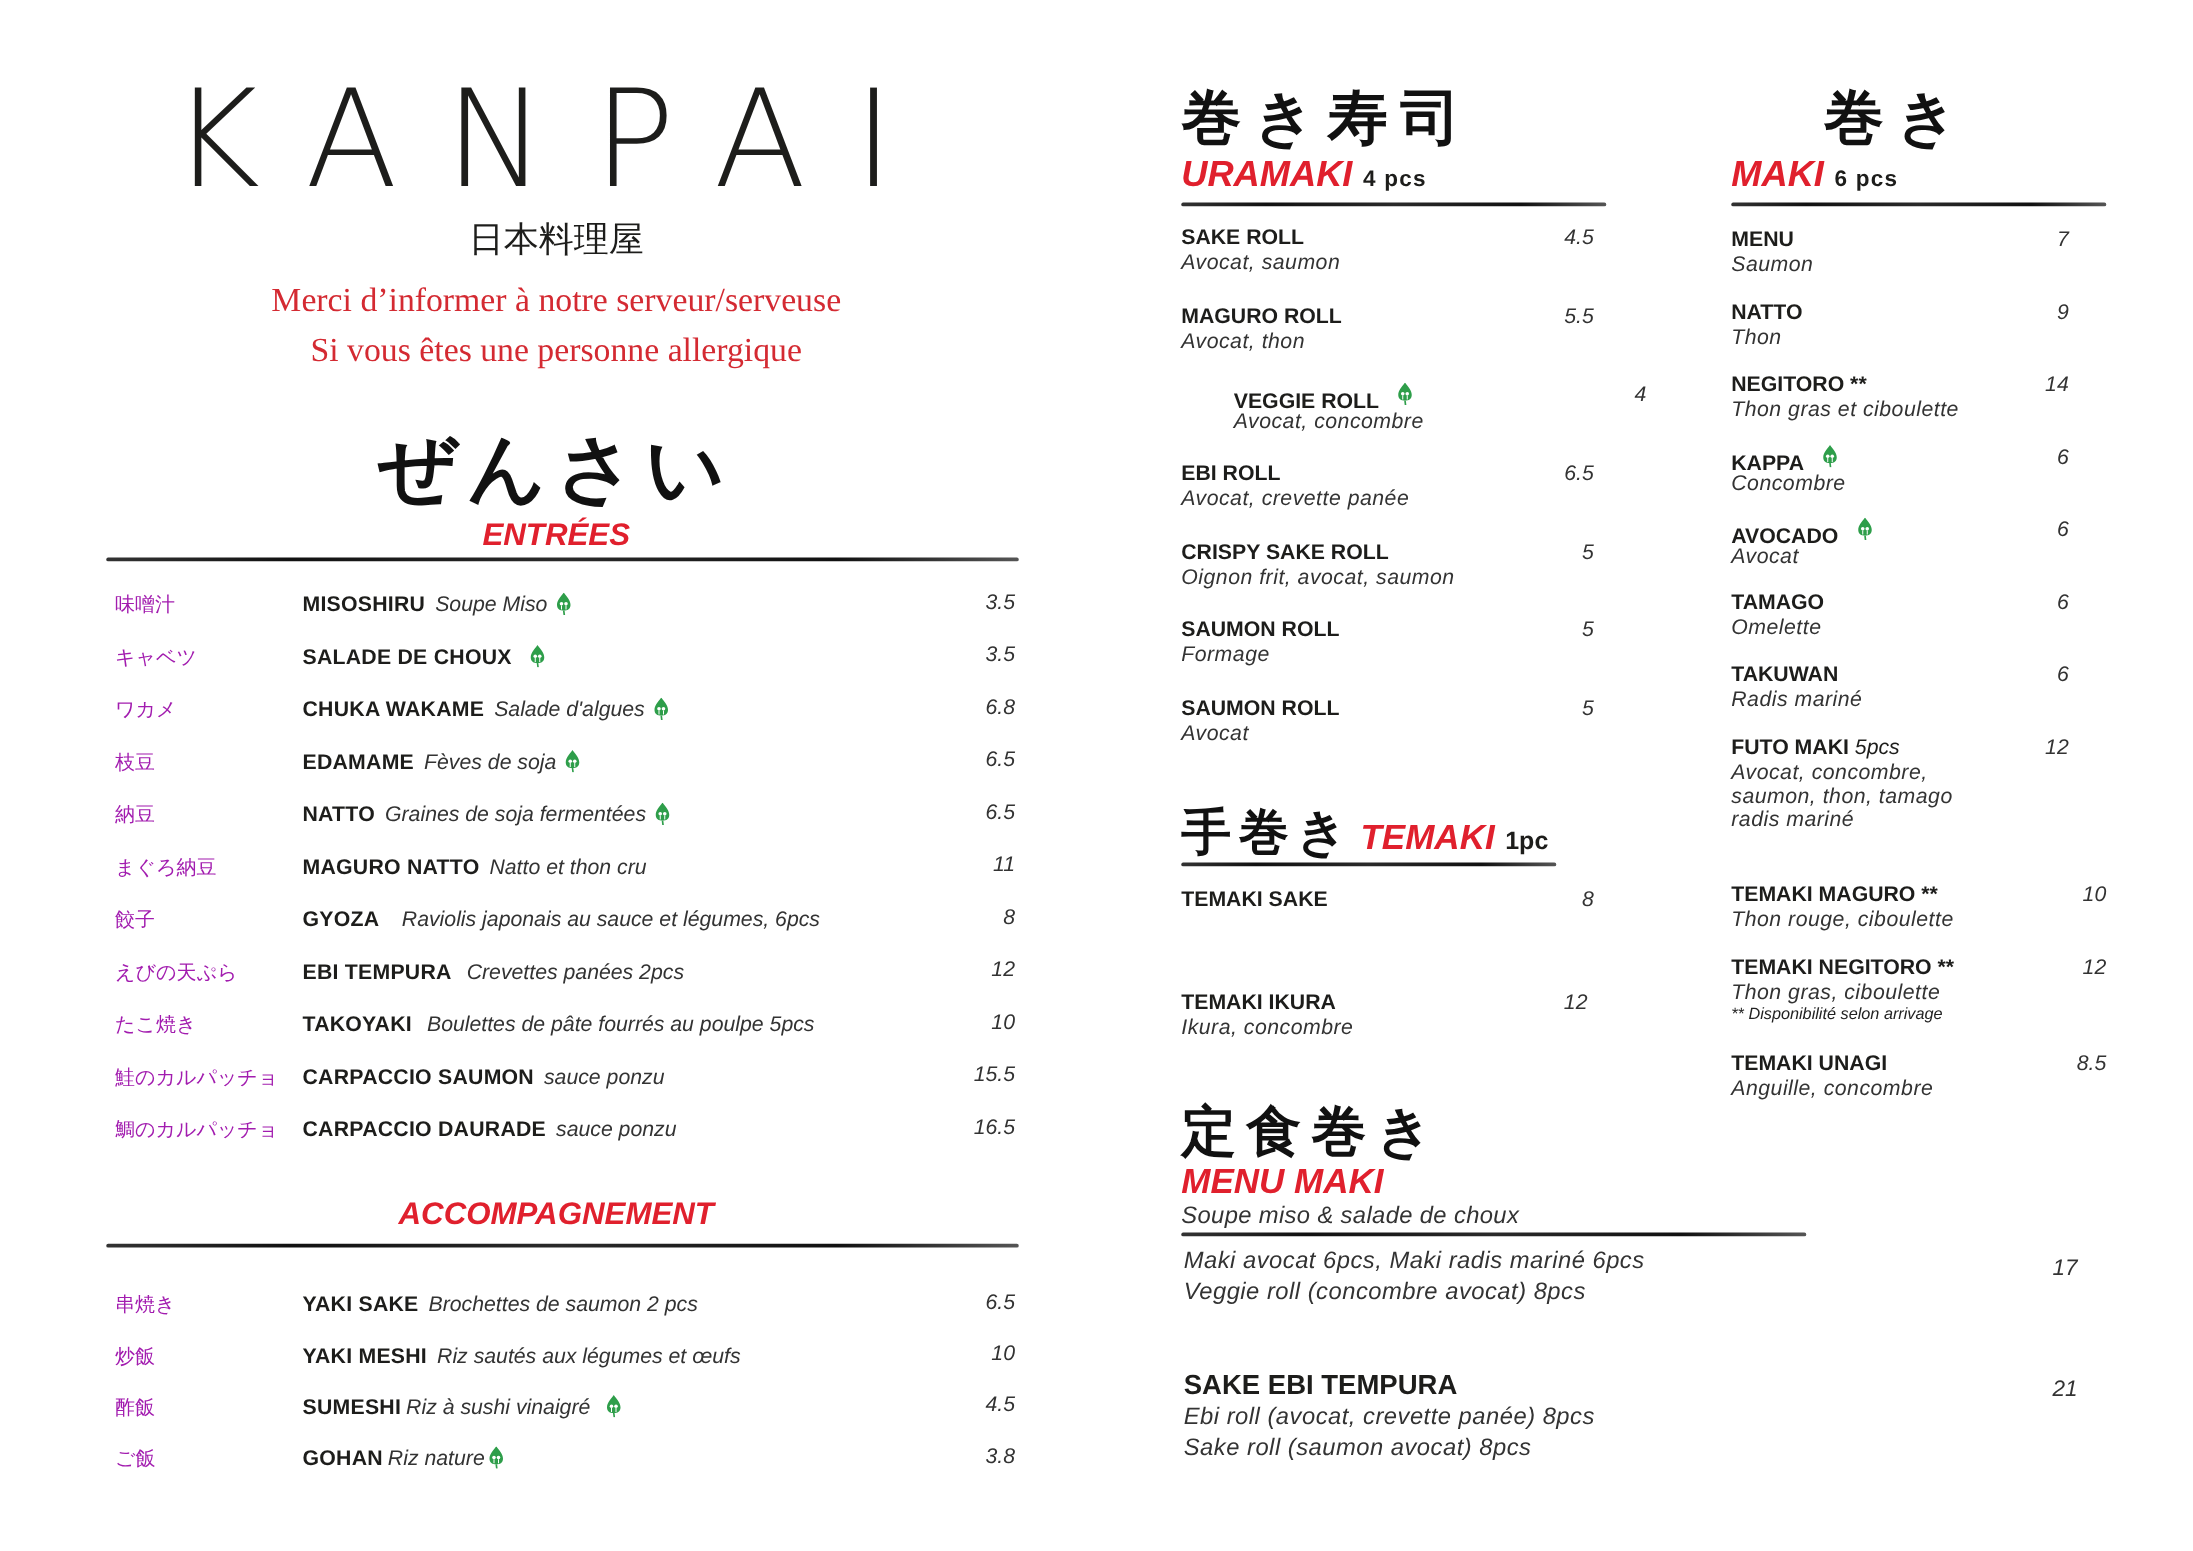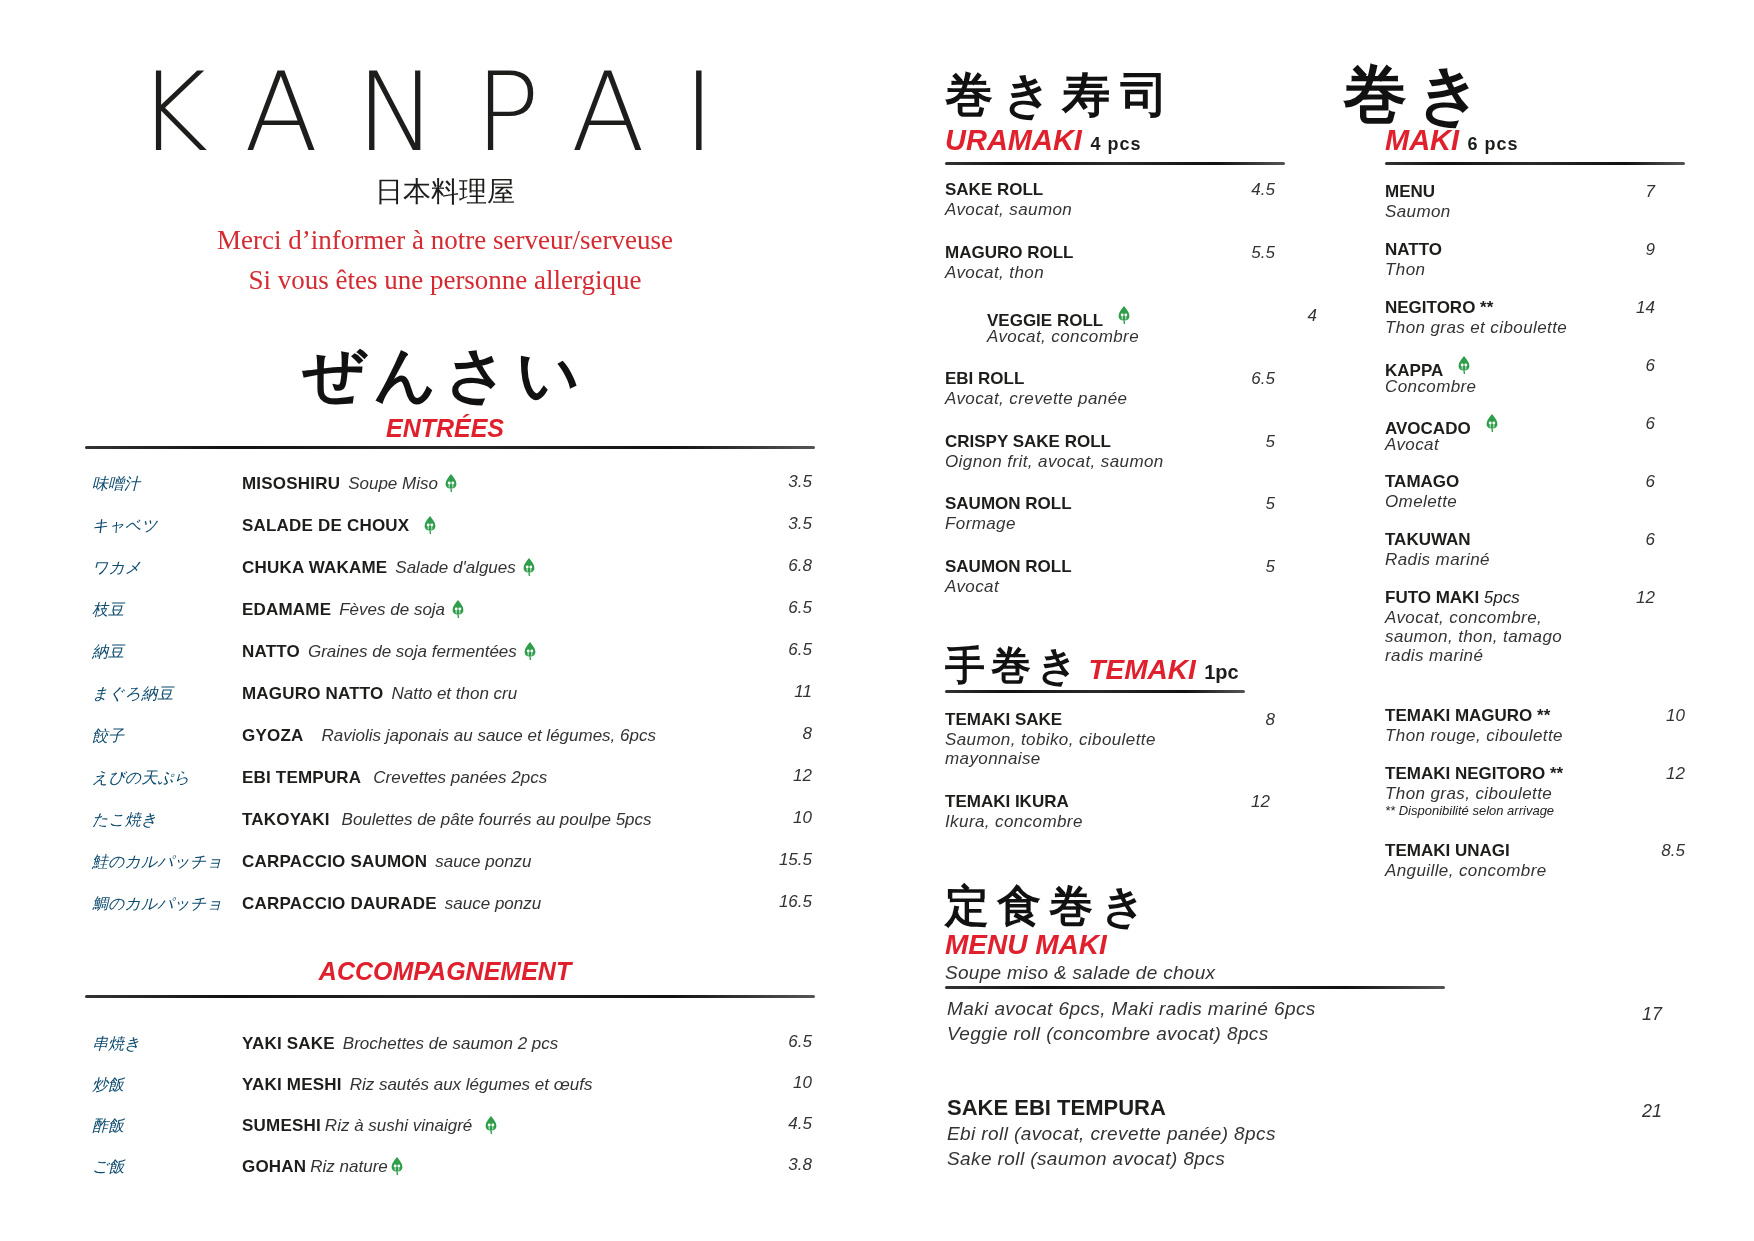--- a/index.html
+++ b/index.html
@@ -5,21 +5,21 @@
   html, body { margin: 0; padding: 0; background: #ffffff; }
   body { width: 1754px; height: 1241px; position: relative; overflow: hidden; font-family: "Liberation Sans", sans-serif; color: #1d1d1b; }
   .abs { position: absolute; }
   .brand { left: 135px; top: 58px; width: 620px; text-align: center; font-family: "DejaVu Sans", sans-serif; font-weight: 200; font-size: 108px; letter-spacing: 38px; line-height: 110px; color: #1d1d1b; -webkit-text-stroke: 0px; }
   .brand-jp { left: 135px; top: 168px; width: 620px; text-align: center; font-size: 28px; line-height: 48px; font-family: "DejaVu Sans", sans-serif; color: #1d1d1b; }
   .notice { left: 100px; width: 690px; text-align: center; font-family: "Liberation Serif", serif; color: #d42a32; font-size: 27px; line-height: 40px; }
   .brush-title { font-family: "DejaVu Serif", serif; font-weight: bold; color: #111; letter-spacing: 8px; }
   .red-title { color: #e0202d; font-style: italic; font-weight: bold; font-family: "Liberation Sans", sans-serif; }
   .rule { height: 3px; background: linear-gradient(90deg, #333 0%, #111 20%, #2a2a2a 50%, #111 80%, #555 100%); border-radius: 2px; }
   .entree-row { position: absolute; left: 92px; width: 720px; height: 30px; font-size: 17px; }
-  .entree-row .jp { position: absolute; left: 0; top: 4px; font-size: 16px; font-family: "DejaVu Sans", sans-serif; color: #0c4a6e; font-style: italic; }
+  .entree-row .jp { position: absolute; left: 0; top: 4px; font-size: 16px; font-family: "DejaVu Sans", sans-serif; color: #a21caf; }
   .entree-row .name { position: absolute; left: 150px; top: 4px; white-space: nowrap; }
   .entree-row .name b { font-weight: bold; font-size: 17px; letter-spacing: 0.2px; }
   .entree-row .name i { font-style: italic; color: #333; margin-left: 8px; font-size: 17px; }
   .entree-row .price { position: absolute; right: 0; top: 2px; font-style: italic; color: #333; font-size: 17px; }
   .leaf { display: inline-block; width: 14px; height: 18px; vertical-align: -3px; margin-left: 6px; }
   .sushi-item { position: absolute; font-size: 17px; }
   .sushi-item .n { font-weight: bold; font-size: 17px; white-space: nowrap; }
   .sushi-item .d { font-style: italic; color: #333; font-size: 17px; line-height: 19px; letter-spacing: 0.4px; }
   .sushi-item .p { position: absolute; top: 0; font-style: italic; color: #333; }
   .menu-item .n { font-weight: bold; font-size: 22px; }
@@ -195,21 +195,20 @@
 
 <div class="abs" style="left:945px; top:638px; white-space:nowrap;">
   <span class="brush-title" style="font-size:40px; letter-spacing:6px;">手巻き</span>
   <span class="red-title" style="font-size:28px;">TEMAKI</span>
   <span style="font-weight:bold; font-size:20px; margin-left:4px;">1pc</span>
 </div>
 <div class="abs rule" style="left:945px; top:690px; width:300px;"></div>
 
 <div class="sushi-item" style="left:945px; top:710px; width:335px;">
   <div class="n">TEMAKI SAKE</div>
-  <div class="d" style="width:260px;">Saumon, tobiko, ciboulette mayonnaise</div>
   <span class="p" style="right:5px;">8</span>
 </div>
 <div class="sushi-item" style="left:945px; top:792px; width:335px;">
   <div class="n">TEMAKI IKURA</div>
   <div class="d">Ikura, concombre</div>
   <span class="p" style="right:10px;">12</span>
 </div>
 
 <div class="abs brush-title" style="left:945px; top:880px; font-size:44px; line-height:52px; letter-spacing:8px;">定食巻き</div>
 <div class="abs red-title" style="left:945px; top:930px; font-size:28px; line-height:30px;">MENU MAKI</div>
@@ -221,21 +220,21 @@
   <div class="d">Veggie roll (concombre avocat) 8pcs</div>
   <span class="p" style="right:0; top:8px; font-size:18px;">17</span>
 </div>
 <div class="sushi-item menu-item" style="left:947px; top:1095px; width:715px;">
   <div class="n">SAKE EBI TEMPURA</div>
   <div class="d">Ebi roll (avocat, crevette panée) 8pcs</div>
   <div class="d">Sake roll (saumon avocat) 8pcs</div>
   <span class="p" style="right:0; top:6px; font-size:18px;">21</span>
 </div>
 
-<div class="abs brush-title" style="left:1343px; top:66px; font-size:64px; line-height:56px; letter-spacing:10px;">巻き</div>
+<div class="abs brush-title" style="left:1459px; top:66px; font-size:48px; line-height:56px; letter-spacing:10px;">巻き</div>
 <div class="abs" style="left:1385px; top:124px; white-space:nowrap;">
   <span class="red-title" style="font-size:29px;">MAKI</span>
   <span style="font-weight:bold; font-size:18px; margin-left:4px; letter-spacing:1px;">6 pcs</span>
 </div>
 <div class="abs rule" style="left:1385px; top:162px; width:300px;"></div>
 
 <div class="sushi-item" style="left:1385px; top:182px; width:290px;">
   <div class="n">MENU</div>
   <div class="d">Saumon</div>
   <span class="p" style="right:20px;">7</span>

